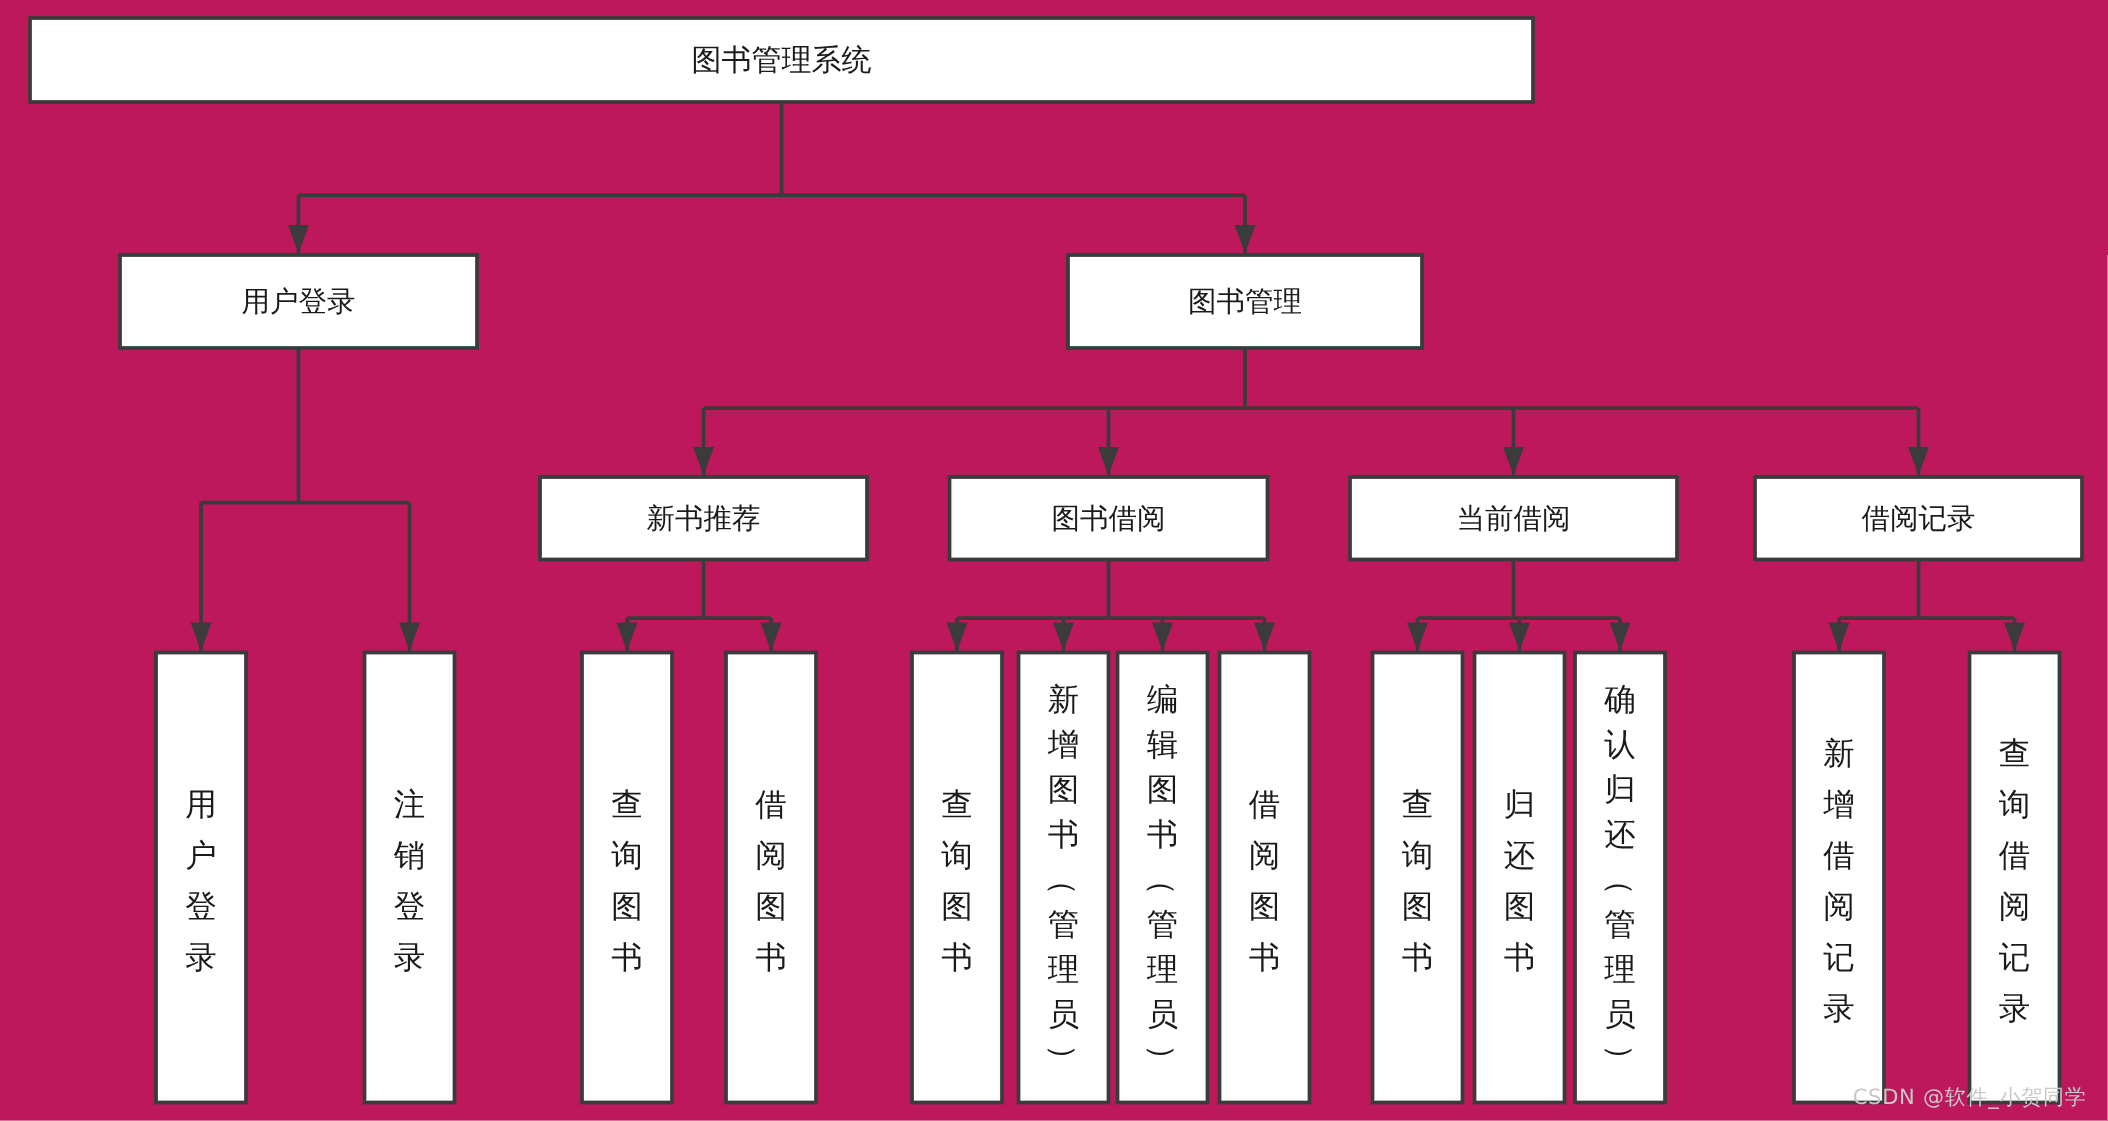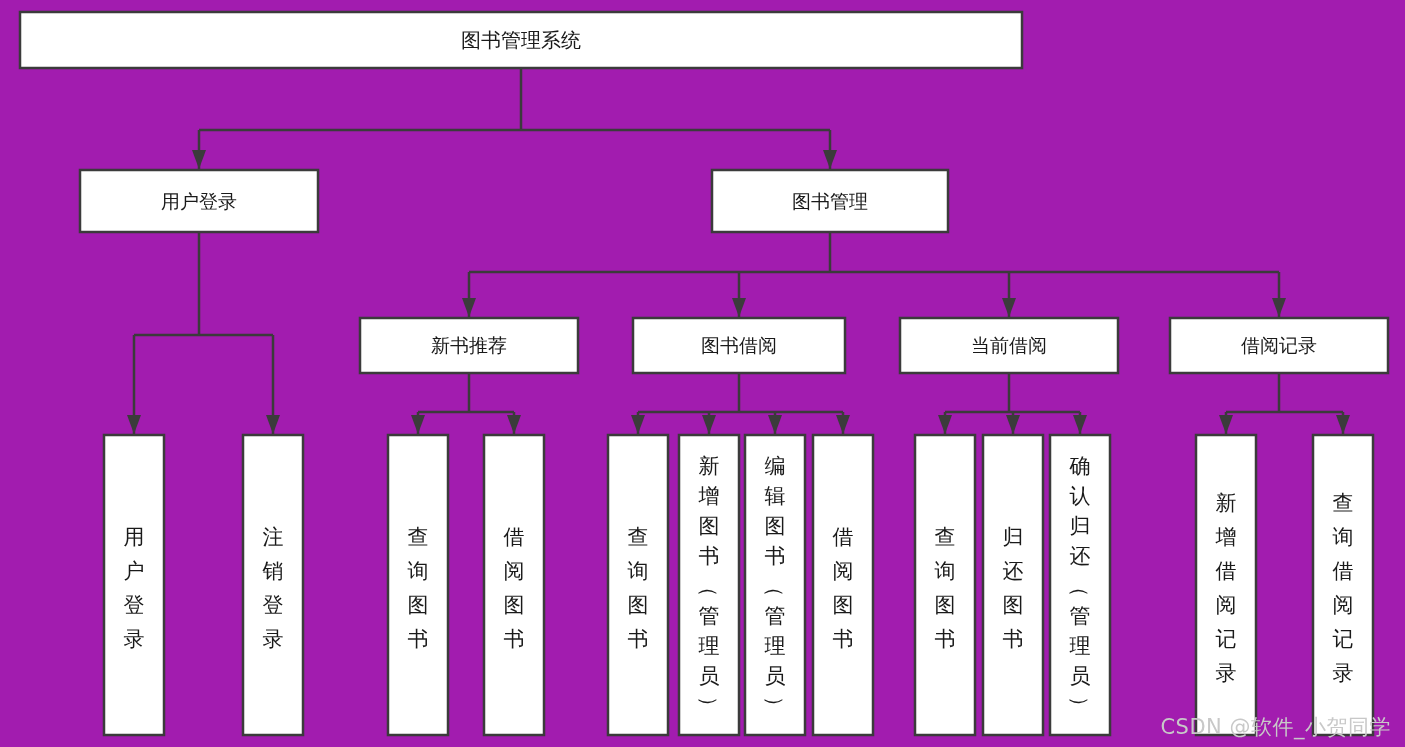--- a/index.html
+++ b/index.html
@@ -10,21 +10,21 @@
   body {
     width: 1405px;
     height: 747px;
     font-family: "DejaVu Sans", "Liberation Sans", sans-serif;
     overflow: hidden;
   }
   #diagram-root {
     position: relative;
     width: 1405px;
     height: 747px;
-    background: #a21caf;
+    background: #be185d;
   }
   svg#tree-svg {
     position: absolute;
     left: 0;
     top: 0;
     width: 1405px;
     height: 747px;
     display: block;
   }
   .node-box {
@@ -53,21 +53,21 @@
   }
   .arrow-head {
     fill: #3b3b3b;
     stroke: none;
   }
   .watermark {
     position: absolute;
     right: 14px;
     bottom: 6px;
     font-family: "DejaVu Sans", "Liberation Sans", sans-serif;
-    font-size: 21px;
+    font-size: 14px;
     color: #c8c8c8;
     letter-spacing: 0.5px;
     white-space: nowrap;
     user-select: none;
   }
 </style>
 </head>
 <body>
 
 <div id="diagram-root">

